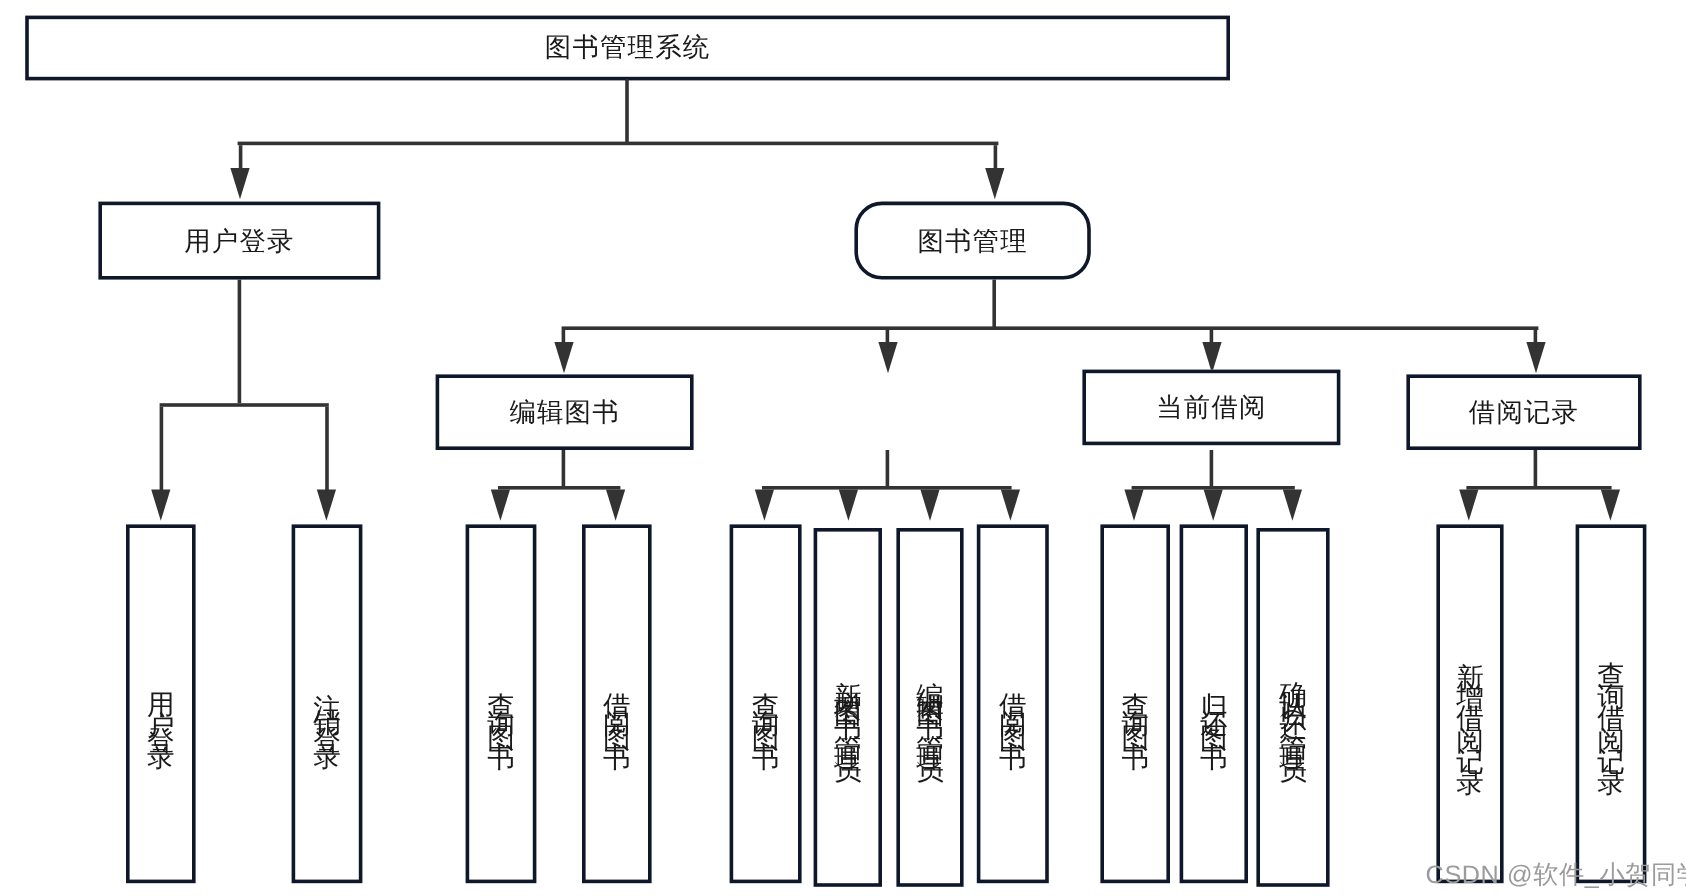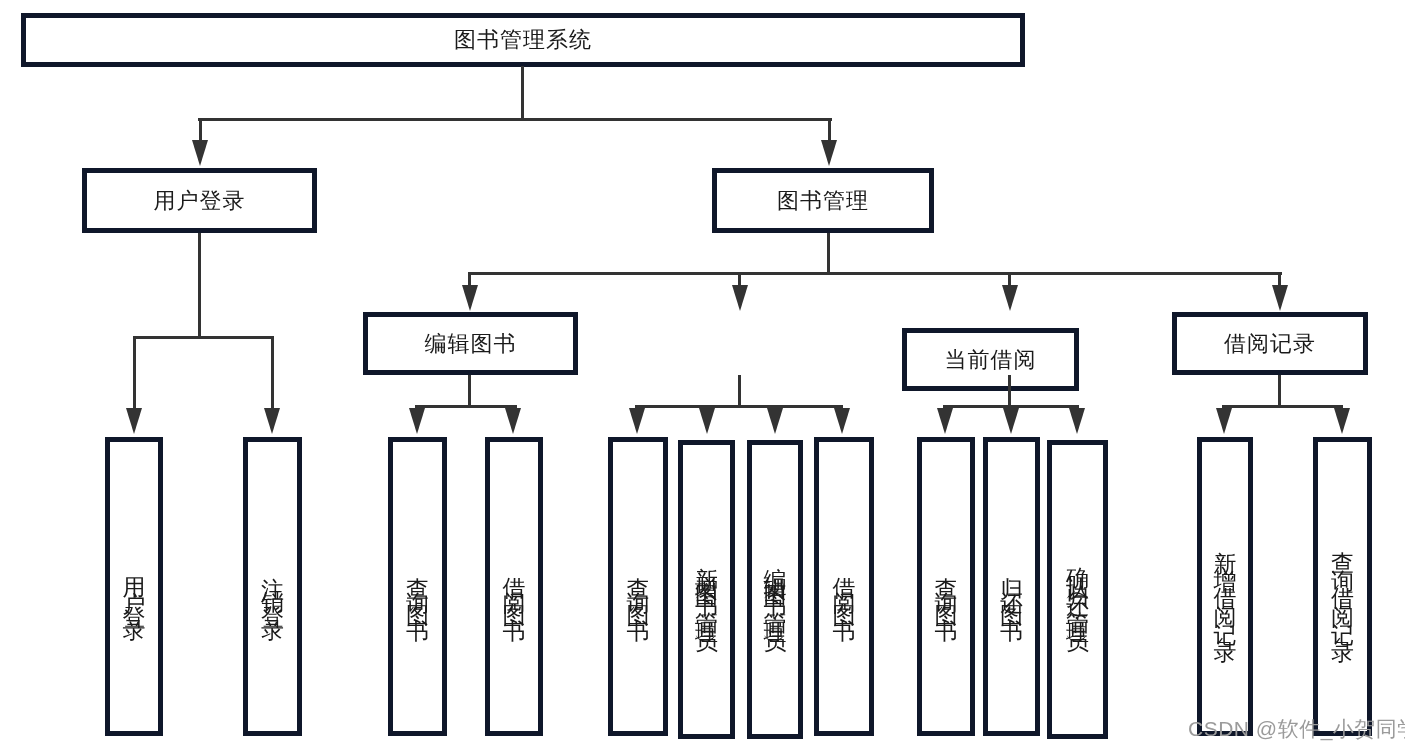--- a/index.html
+++ b/index.html
@@ -4,21 +4,21 @@
 <style>
   html,body { margin:0; padding:0; background:#ffffff; }
   .canvas {
     position:relative; width:1405px; height:747px;
     background:#ffffff; overflow:hidden;
     font-family:"Liberation Sans", sans-serif;
     color:#1a1a1a;
   }
   .box {
     position:absolute; background:#ffffff;
-    border:5px solid #0f172a; box-sizing:border-box;
+    border:3px solid #0f172a; box-sizing:border-box;
     display:flex; align-items:center; justify-content:center;
   }
   .hlabel { font-size:22px; color:#1a1a1a; white-space:nowrap; letter-spacing:1px; }
   .vtext {
     writing-mode:vertical-rl; text-orientation:mixed;
     font-size:23px; color:#1a1a1a; line-height:1;
   }
   .vt-s { letter-spacing:14px; }
   .vt-m { letter-spacing:18px; }
   .vt-l { letter-spacing:9px; }
@@ -48,21 +48,21 @@
   <div class="line" style="left:521px; top:66px; width:3px; height:54px;"></div>
   <div class="line" style="left:198px; top:118px; width:634px; height:3px;"></div>
   <div class="line" style="left:199px; top:121px; width:3px; height:21px;"></div>
   <div class="arrow" style="left:200px; top:140px;"></div>
   <div class="line" style="left:828px; top:121px; width:3px; height:21px;"></div>
   <div class="arrow" style="left:829px; top:140px;"></div>
 
   <div class="box" style="left:82px; top:168px; width:235px; height:65px;">
     <span class="hlabel">用户登录</span>
   </div>
-  <div class="box" style="left:712px; top:168px; width:222px; height:65px;">
+  <div class="box" style="left:712px; top:168px; width:197px; height:65px;border-radius:23px;">
     <span class="hlabel">图书管理</span>
   </div>
 
   <div class="line" style="left:198px; top:233px; width:3px; height:103px;"></div>
   <div class="line" style="left:133px; top:336px; width:141px; height:3px;"></div>
   <div class="line" style="left:133px; top:339px; width:3px; height:70px;"></div>
   <div class="arrow" style="left:134px; top:408px;"></div>
   <div class="line" style="left:271px; top:339px; width:3px; height:70px;"></div>
   <div class="arrow" style="left:272px; top:408px;"></div>
 
@@ -73,21 +73,21 @@
   <div class="line" style="left:738px; top:275px; width:3px; height:12px;"></div>
   <div class="arrow" style="left:740px; top:285px;"></div>
   <div class="line" style="left:1008px; top:275px; width:3px; height:12px;"></div>
   <div class="arrow" style="left:1010px; top:285px;"></div>
   <div class="line" style="left:1278px; top:275px; width:3px; height:12px;"></div>
   <div class="arrow" style="left:1280px; top:285px;"></div>
 
   <div class="box" style="left:363px; top:312px; width:215px; height:63px;">
     <span class="hlabel">编辑图书</span>
   </div>
-  <div class="box" style="left:902px; top:328px; width:177px; height:63px;">
+  <div class="box" style="left:902px; top:308px; width:215px; height:63px;">
     <span class="hlabel">当前借阅</span>
   </div>
   <div class="box" style="left:1172px; top:312px; width:196px; height:63px;">
     <span class="hlabel">借阅记录</span>
   </div>
 
   <div class="line" style="left:468px; top:375px; width:3px; height:32px;"></div>
   <div class="line" style="left:415px; top:405px; width:102px; height:3px;"></div>
   <div class="arrow" style="left:417px; top:408px;"></div>
   <div class="arrow" style="left:513px; top:408px;"></div>

